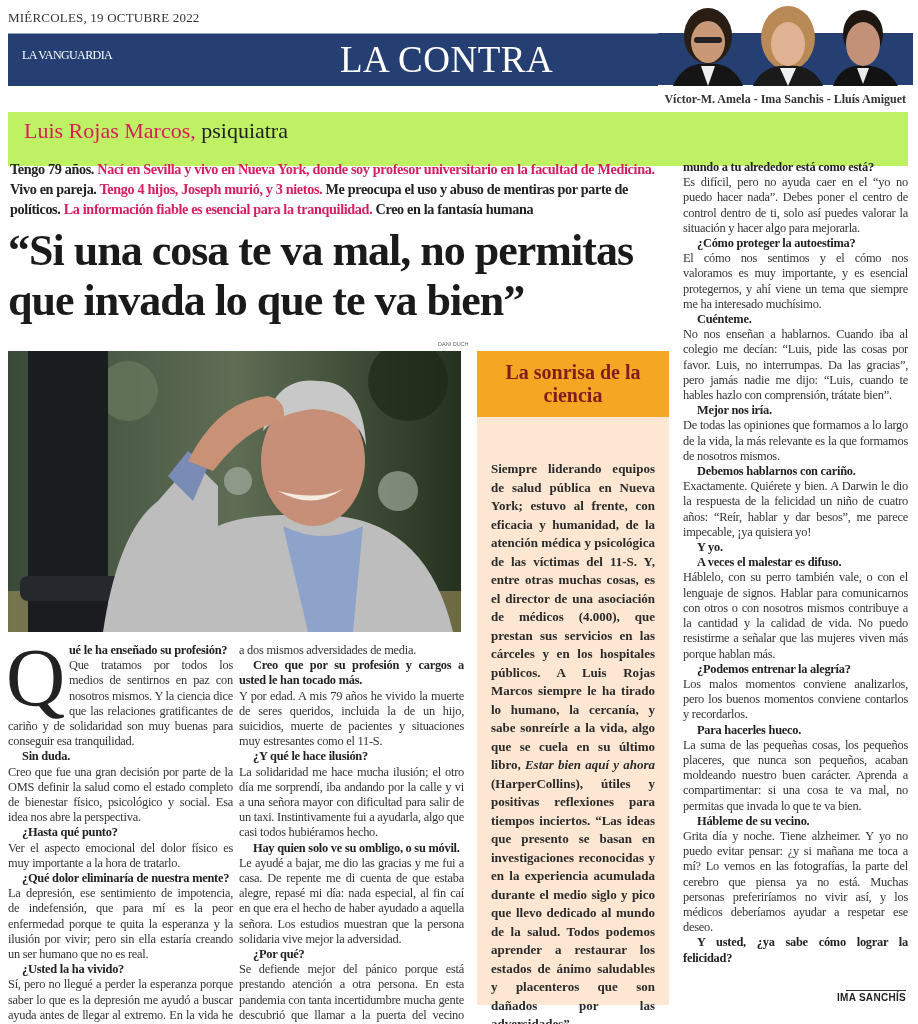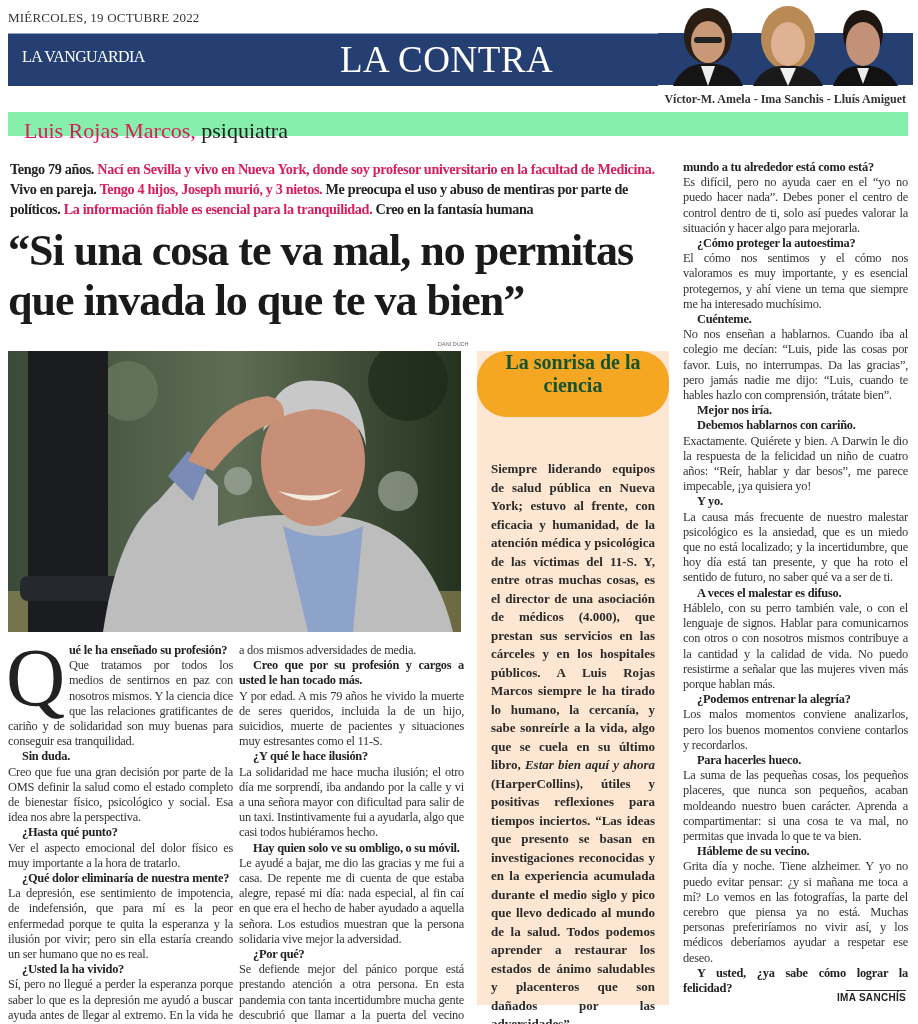--- a/index.html
+++ b/index.html
@@ -1,33 +1,33 @@
 <!DOCTYPE html>
 <html><head>
 <meta charset="utf-8">
 <style>
   html,body{margin:0;padding:0;background:#ffffff;}
   body{width:918px;height:1024px;position:relative;overflow:hidden;font-family:"Liberation Serif","DejaVu Serif",serif;color:#2a2a2a;}
   .date{position:absolute;left:8px;top:10px;font-size:13px;color:#333;letter-spacing:0.2px;}
   .masthead{position:absolute;left:8px;top:33px;width:650px;height:52px;background:#253f72;border-top:1px solid #8ea2c7;}
   .masthead-right{position:absolute;left:658px;top:33px;width:255px;height:52px;background:#253f72;}
-  .brand{position:absolute;left:14px;top:14px;color:#fff;font-size:16px;letter-spacing:-0.6px;}
+  .brand{position:absolute;left:14px;top:14px;color:#fff;font-size:12px;letter-spacing:-0.6px;}
   .section-title{position:absolute;left:332px;top:4px;color:#fff;font-size:37px;letter-spacing:0.5px;}
   .authors-photo{position:absolute;left:663px;top:4px;width:245px;height:82px;}
   .authors-caption{position:absolute;right:12px;top:92px;font-size:12px;font-weight:bold;color:#333;}
-  .name-band{position:absolute;left:8px;top:112px;width:900px;height:24px;background:#86efac;}
+  .name-band{position:absolute;left:8px;top:112px;width:900px;height:54px;background:#bef264;}
   .name-band .nm{position:absolute;left:16px;top:6px;font-size:22px;color:#d81d5b;}
   .name-band .pr{font-size:22px;color:#222;}
   .intro{position:absolute;left:10px;top:159px;width:660px;font-size:14.2px;line-height:20px;font-weight:bold;color:#222;letter-spacing:-0.35px;}
   .intro .pink{color:#d81d5b;}
   .headline{position:absolute;left:8px;top:226px;width:670px;font-size:44px;line-height:50px;font-weight:bold;color:#1a1a1a;letter-spacing:-1px;}
   .credit{position:absolute;left:438px;top:341px;font-family:"Liberation Sans",sans-serif;font-size:5.5px;color:#666;}
   .photo{position:absolute;left:8px;top:351px;width:453px;height:281px;overflow:hidden;background:#23302a;}
   .sidebar-box{position:absolute;left:477px;top:351px;width:192px;height:654px;background:#fde7d2;}
-  .sidebar-head{background:#f5a623;height:66px;color:#14532d;font-size:20px;font-weight:bold;text-align:center;line-height:23px;padding-top:0;box-sizing:border-box;border-radius:30px;}
+  .sidebar-head{background:#f5a623;height:66px;color:#7f1d1d;font-size:20px;font-weight:bold;text-align:center;line-height:23px;padding-top:10px;box-sizing:border-box;}
   .sidebar-body{padding:43px 14px 0 14px;font-size:13px;line-height:18.5px;font-weight:bold;color:#2a2a2a;text-align:justify;hyphens:auto;}
   .col{position:absolute;font-size:12.4px;line-height:15.2px;color:#333;text-align:justify;letter-spacing:-0.25px;}
   .col p{margin:0;}
   .col .q{font-weight:bold;color:#222;text-indent:14px;}
   .col .qi{font-weight:bold;color:#222;}
   .col1{left:8px;top:643px;width:225px;}
   .col2{left:239px;top:643px;width:225px;}
   .col3{left:683px;top:160px;width:225px;}
   .dropcap{float:left;font-size:82px;line-height:66px;margin:2px 4px 0 -2px;color:#222;font-weight:normal;}
   .signature{position:absolute;right:12px;top:992px;font-family:"Liberation Sans",sans-serif;font-weight:bold;font-size:10px;color:#222;letter-spacing:0.3px;}
@@ -131,24 +131,24 @@
     <p>Se defiende mejor del pánico porque está prestando atención a otra persona. En esta pandemia con tanta incertidumbre mucha gente descubrió que llamar a la puerta del vecino para ofrecer su ayuda era gratificante.</p>
   </div>
 <div class="col col3" id="col3">
     <p class="qi">mundo a tu alrededor está como está?</p>
     <p>Es difícil, pero no ayuda caer en el “yo no puedo hacer nada”. Debes poner el centro de control dentro de ti, solo así puedes valorar la situación y hacer algo para mejorarla.</p>
     <p class="q">¿Cómo proteger la autoestima?</p>
     <p>El cómo nos sentimos y el cómo nos valoramos es muy importante, y es esencial protegernos, y ahí viene un tema que siempre me ha interesado muchísimo.</p>
     <p class="q">Cuénteme.</p>
     <p>No nos enseñan a hablarnos. Cuando iba al colegio me decían: “Luis, pide las cosas por favor. Luis, no interrumpas. Da las gracias”, pero jamás nadie me dijo: “Luis, cuando te hables hazlo con comprensión, trátate bien”.</p>
     <p class="q">Mejor nos iría.</p>
+    <p>De todas las opiniones que formamos a lo largo de la vida, la más relevante es la que formamos de nosotros mismos.</p>
     <p class="q">Debemos hablarnos con cariño.</p>
     <p>Exactamente. Quiérete y bien. A Darwin le dio la respuesta de la felicidad un niño de cuatro años: “Reír, hablar y dar besos”, me parece impecable, ¡ya quisiera yo!</p>
     <p class="q">Y yo.</p>
-    <p>La causa más frecuente de nuestro malestar psicológico es la ansiedad, que es un miedo que no está localizado; y la incertidumbre, que hoy día está tan presente, y que ha roto el sentido de futuro, no saber qué va a ser de ti.</p>
     <p class="q">A veces el malestar es difuso.</p>
     <p>Háblelo, con su perro también vale, o con el lenguaje de signos. Hablar para comunicarnos con otros o con nosotros mismos contribuye a la cantidad y la calidad de vida. No puedo resistirme a señalar que las mujeres viven más porque hablan más.</p>
     <p class="q">¿Podemos entrenar la alegría?</p>
     <p>Los malos momentos conviene analizarlos, pero los buenos momentos conviene contarlos y recordarlos.</p>
     <p class="q">Para hacerles hueco.</p>
     <p>La suma de las pequeñas cosas, los pequeños placeres, que nunca son pequeños, acaban moldeando nuestro buen carácter. Aprenda a compartimentar: si una cosa te va mal, no permitas que invada lo que te va bien.</p>
     <p class="q">Hábleme de su vecino.</p>
     <p>Grita día y noche. Tiene alzheimer. Y yo no puedo evitar pensar: ¿y si mañana me toca a mí? Lo vemos en las fotografías, la parte del cerebro que piensa ya no está. Muchas personas preferiríamos no vivir así, y los médicos deberíamos ayudar a respetar ese deseo.</p>
     <p class="q">Y usted, ¿ya sabe cómo lograr la felicidad?</p>
   </div>

